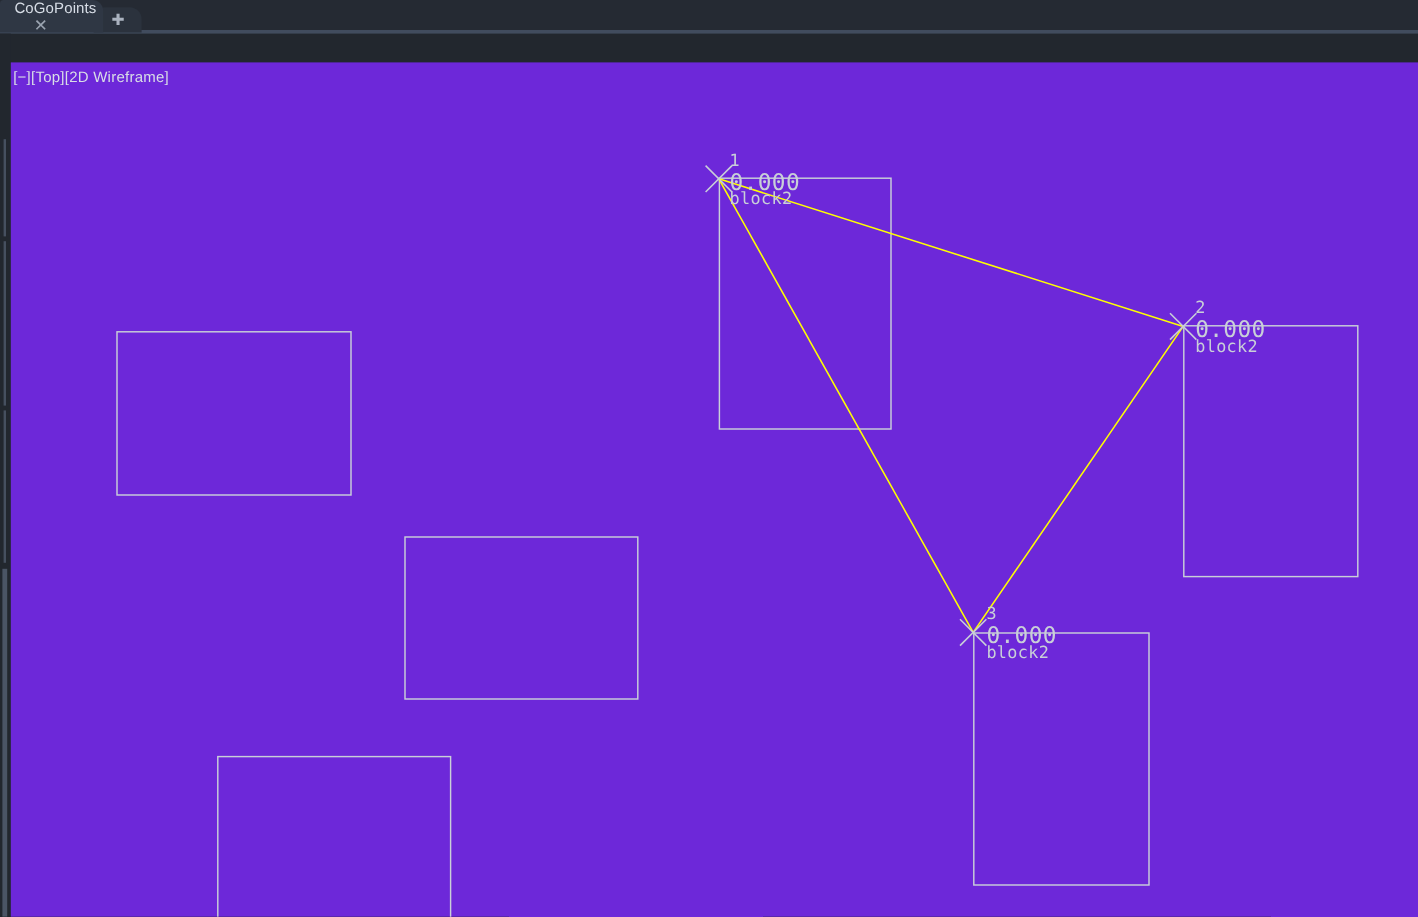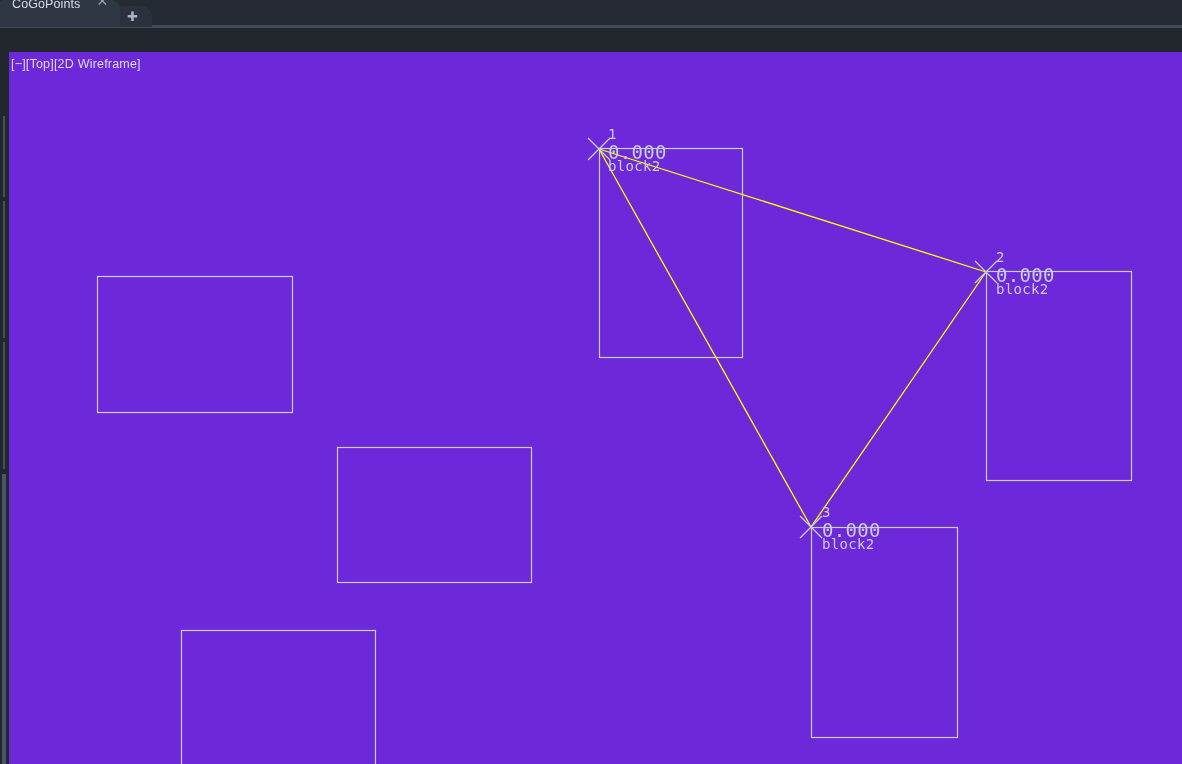--- a/index.html
+++ b/index.html
@@ -16,24 +16,24 @@
   .tabbar {
     position: absolute; left: 0; top: 0; width: 1182px; height: 27px;
     background: #252a33;
     display: flex; align-items: flex-end;
   }
   .tabbar-underline {
     position: absolute; left: 0; top: 25px; width: 1182px; height: 3px;
     background: #414c5e;
   }
   .tab {
-    position: relative; height: 27px; display: flex; align-items: flex-end;
+    position: relative; height: 27px; display: flex; align-items: flex-start;
     padding: 0 6px 16px 12px; background: #2f3744;
     border-top-left-radius: 3px; border-top-right-radius: 9px;
-    color: #d3d9e2; font-size: 12.5px; z-index: 2;
+    color: #d3d9e2; font-size: 12.5px; z-index: 2; flex-direction: column;
   }
   .tab-label { letter-spacing: .1px; color: #d7dde6; }
   .tab-close {
     width: 20px; height: 20px; margin-left: 12px; margin-right: 2px;
     display: flex; align-items: center; justify-content: center;
     color: #9aa3b0; font-size: 14px; line-height: 1; border-radius: 2px;
   }
   .tab-new {
     position: relative; height: 21px; width: 40px; margin-left: -8px; margin-bottom: 0;
     background: #2b323d; border-top-left-radius: 10px; border-top-right-radius: 10px;

